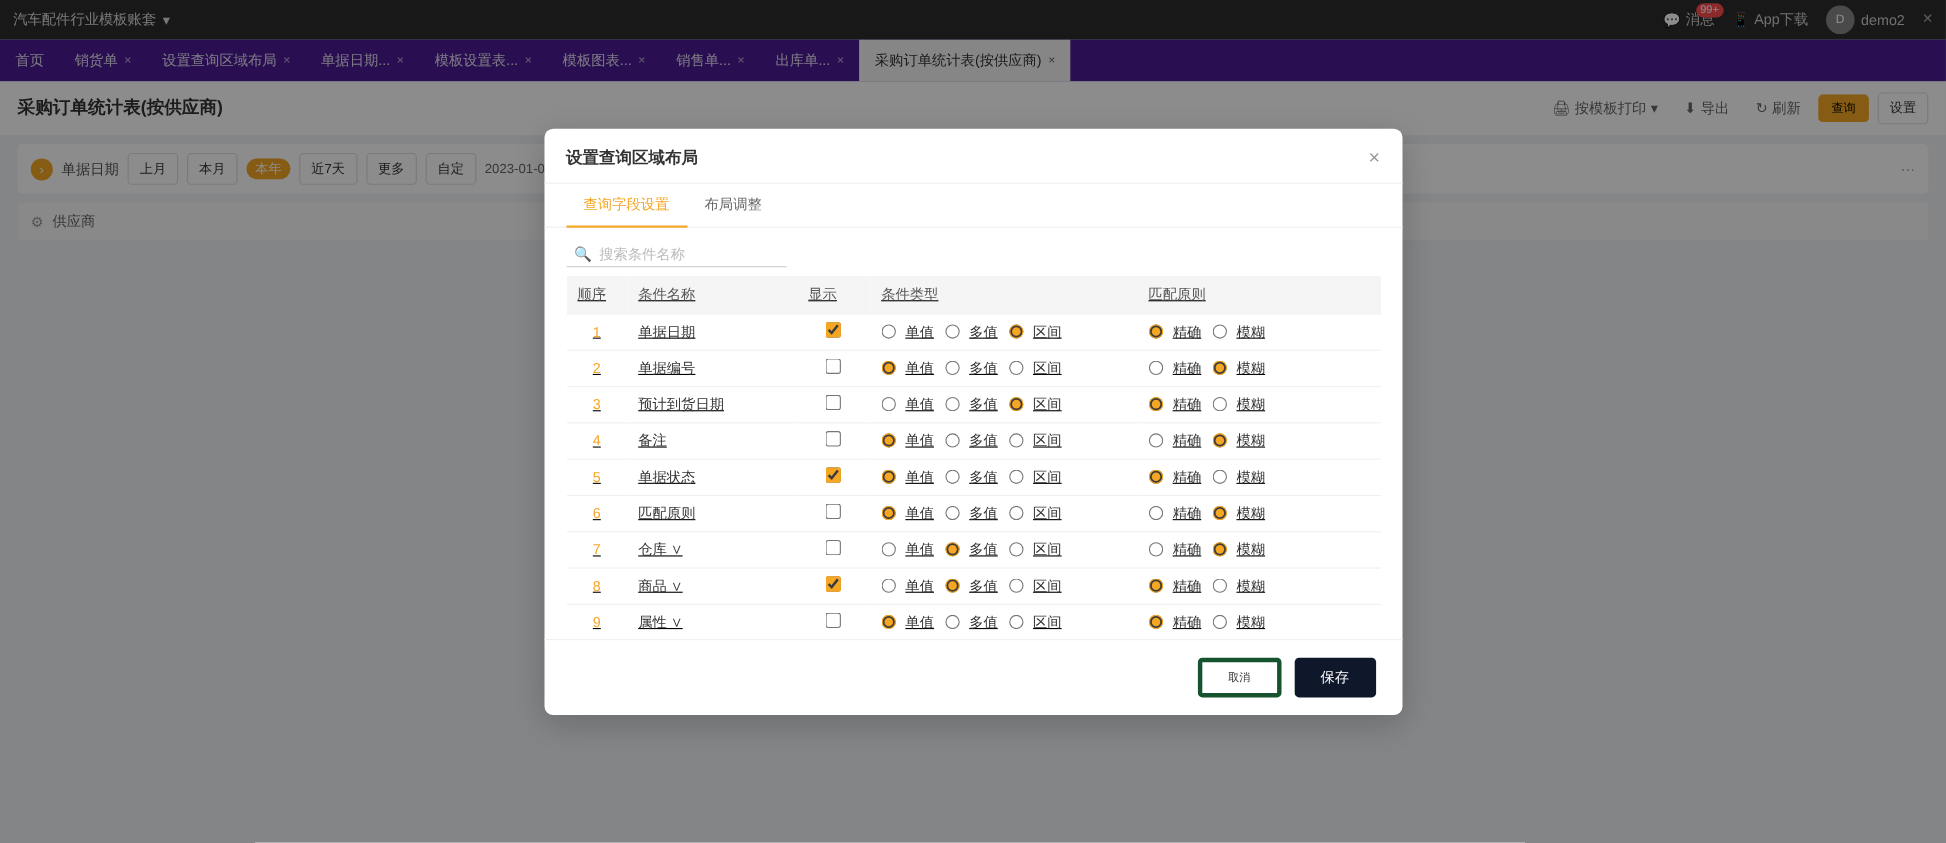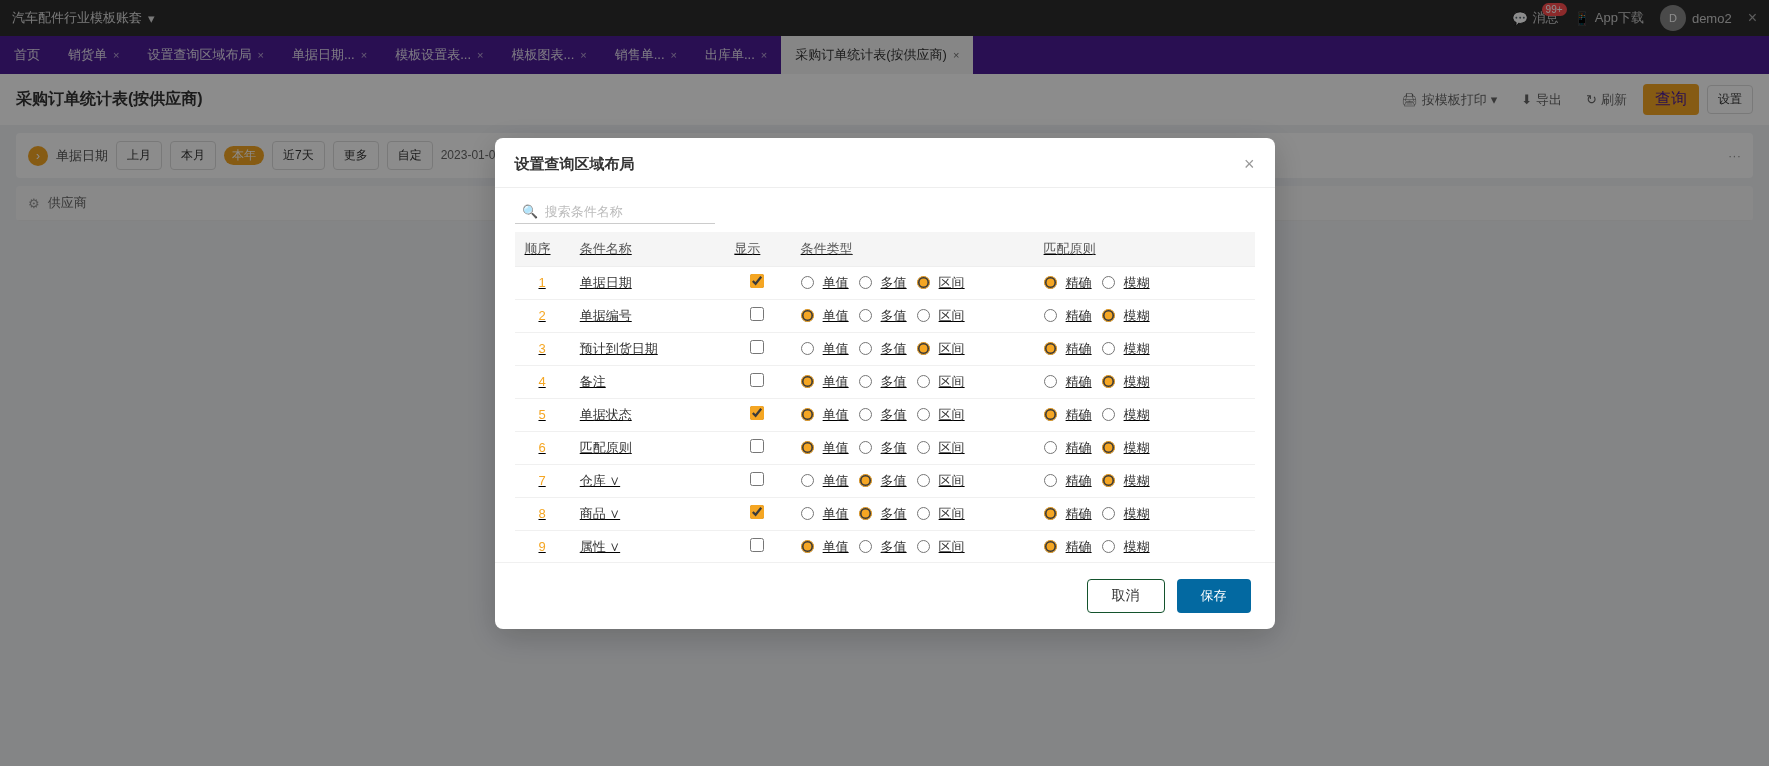--- a/index.html
+++ b/index.html
@@ -50,26 +50,26 @@
       background: white;
       padding: 8px 12px;
       display: flex;
       align-items: center;
       gap: 8px;
       margin-bottom: 8px;
       border-radius: 4px;
     }
     .btn-orange {
       background: #f5a623;
-      color: #4c1d95;
+      color: #000000;
       border: none;
       padding: 5px 12px;
       border-radius: 4px;
       cursor: pointer;
-      font-size: 16px;
+      font-size: 11px;
     }
     .btn-outline {
       background: white;
       color: #333;
       border: 1px solid #ddd;
       padding: 5px 10px;
       border-radius: 4px;
       cursor: pointer;
       font-size: 12px;
     }
@@ -229,28 +229,28 @@
       display: flex;
       justify-content: flex-end;
       padding: 16px 24px;
       gap: 12px;
       border-top: 1px solid #f0f0f0;
       margin-top: auto;
     }
     .btn-cancel {
       background: white;
       color: #333;
-      border: 1px solid #14532d;
+      border: 4px solid #14532d;
       padding: 7px 24px;
       border-radius: 4px;
       cursor: pointer;
-      font-size: 14px;
+      font-size: 10px;
     }
     .btn-save {
-      background: #0369a1;
+      background: #0f172a;
       color: white;
       border: none;
       padding: 7px 24px;
       border-radius: 4px;
       cursor: pointer;
       font-size: 13px;
     }
 
     .page-header {
       display: flex;
@@ -398,20 +398,28 @@
 </div>
 
 <div class="overlay">
   <div class="dialog">
 
     <div class="dialog-header">
       <span class="dialog-title">设置查询区域布局</span>
       <span class="dialog-close">×</span>
     </div>
 
+    <div class="dialog-tabs">
+      <div class="dialog-tab active">
+        <span>查询字段设置</span>
+      </div>
+      <div class="dialog-tab">
+        <span>布局调整</span>
+      </div>
+    </div>
 
     <div class="dialog-search">
       <div class="search-box">
         <span style="color:#aaa;">🔍</span>
         <input type="text" placeholder="搜索条件名称" style="">
       </div>
     </div>
 
     <div class="table-scroll-container">
       <table class="data-table">

